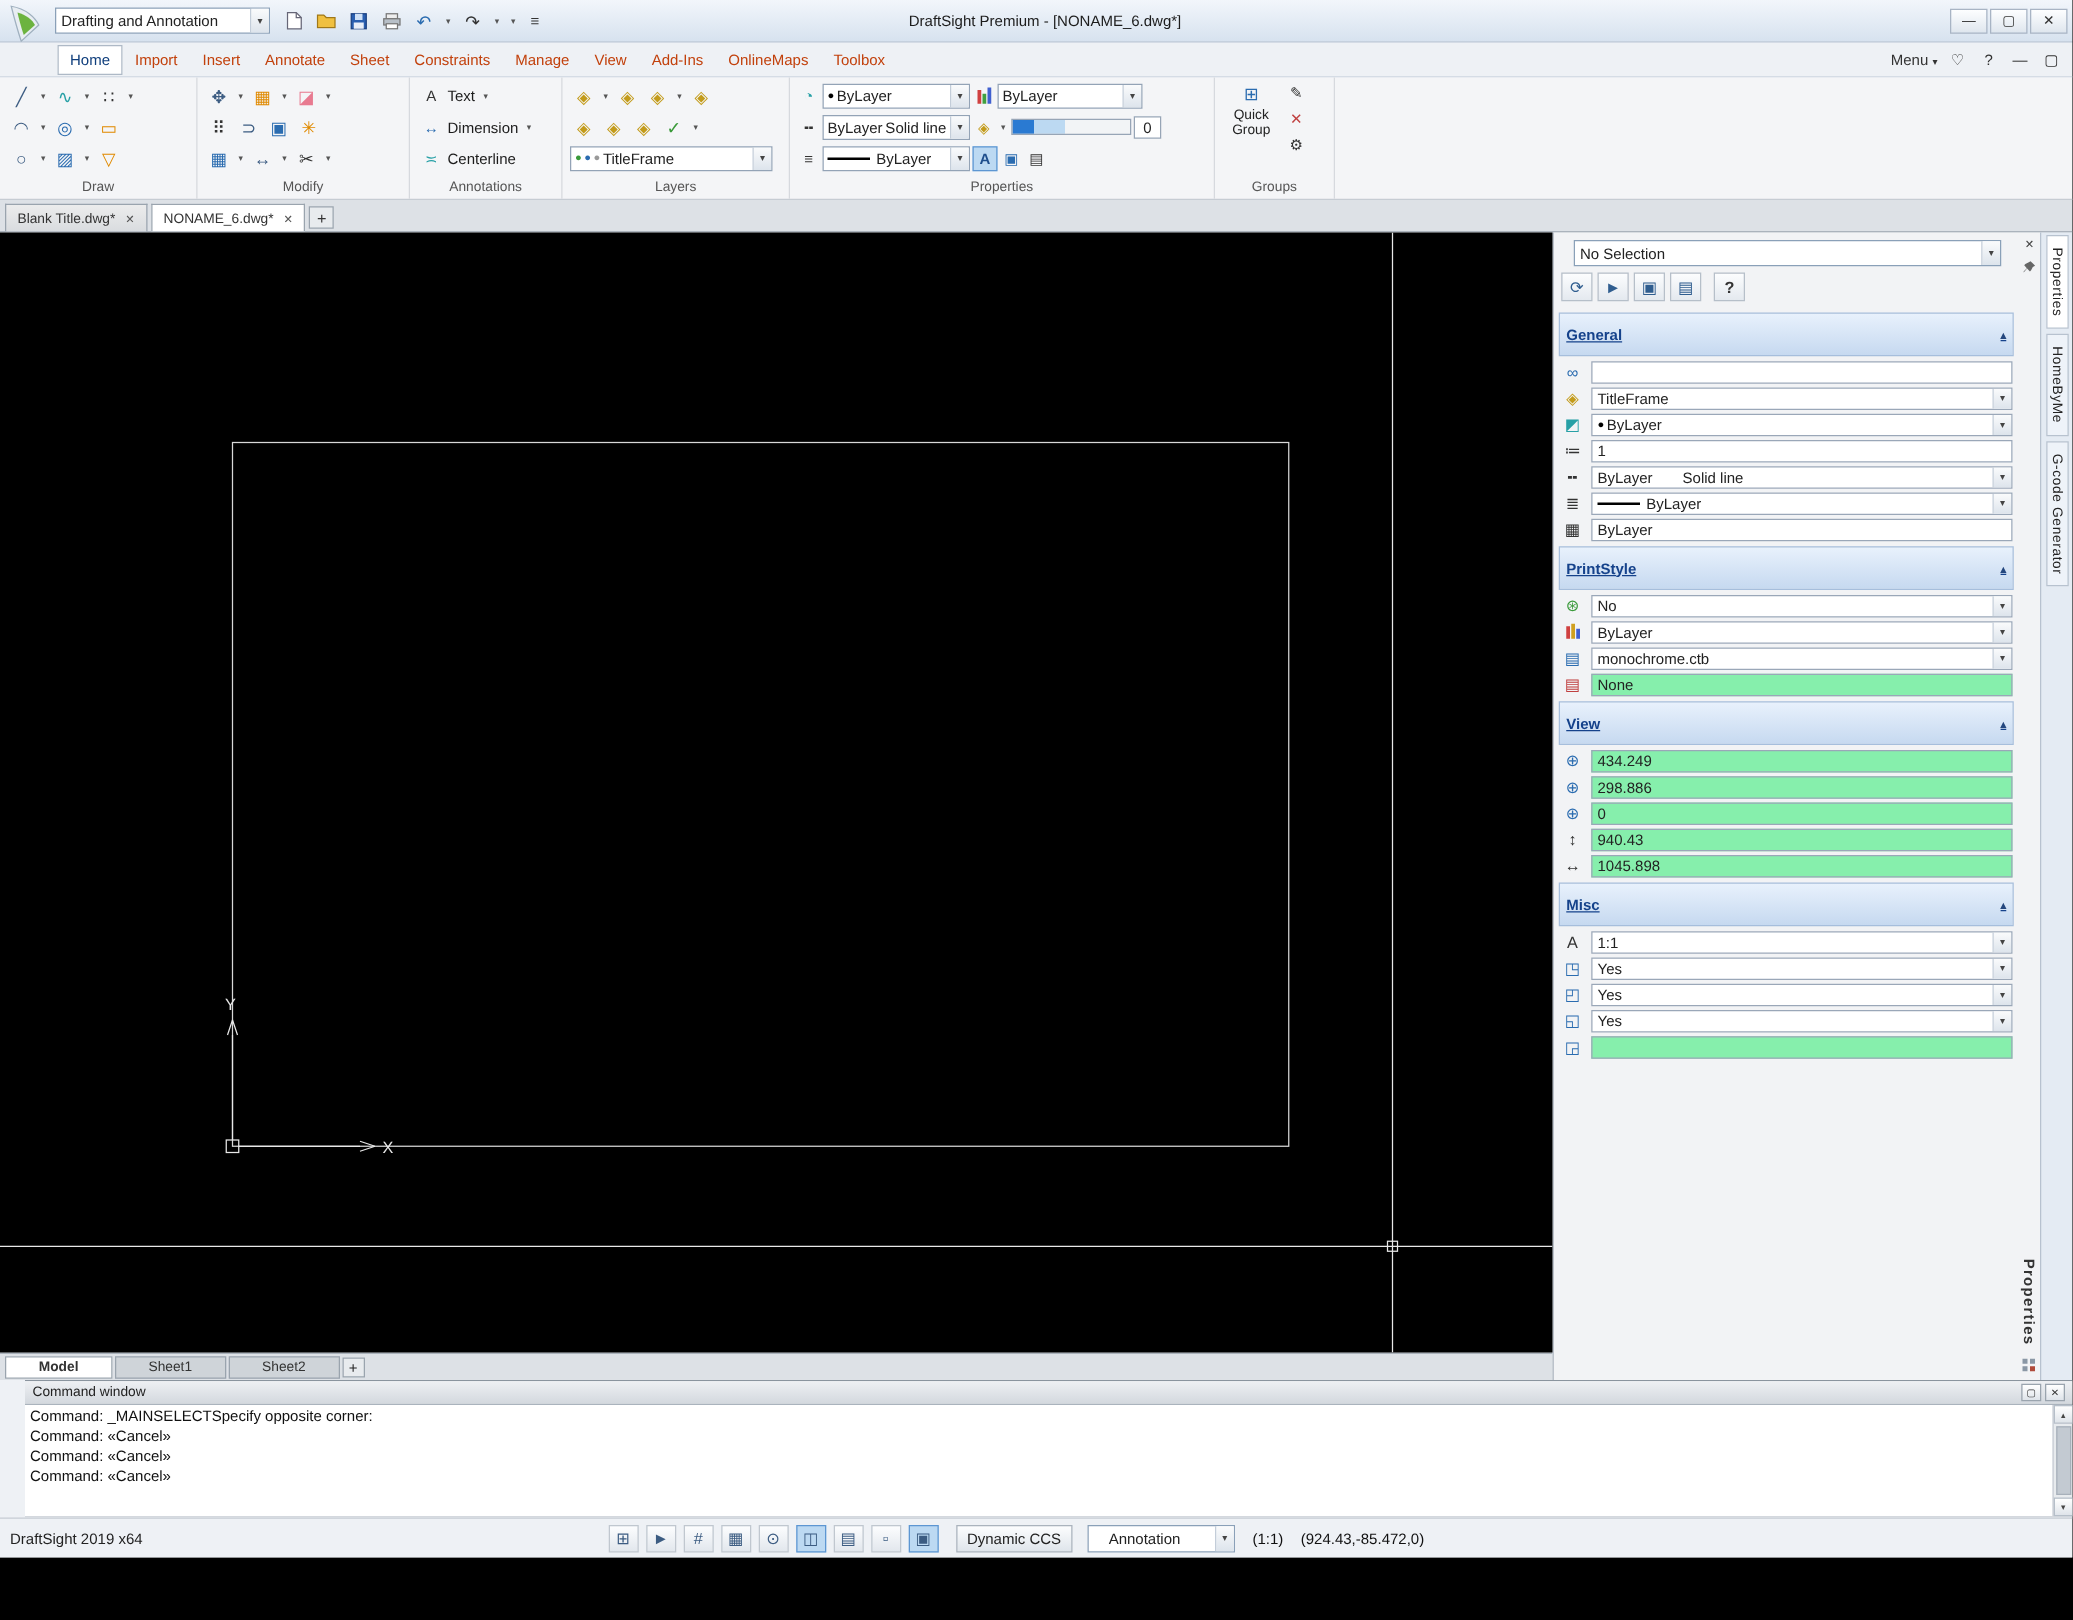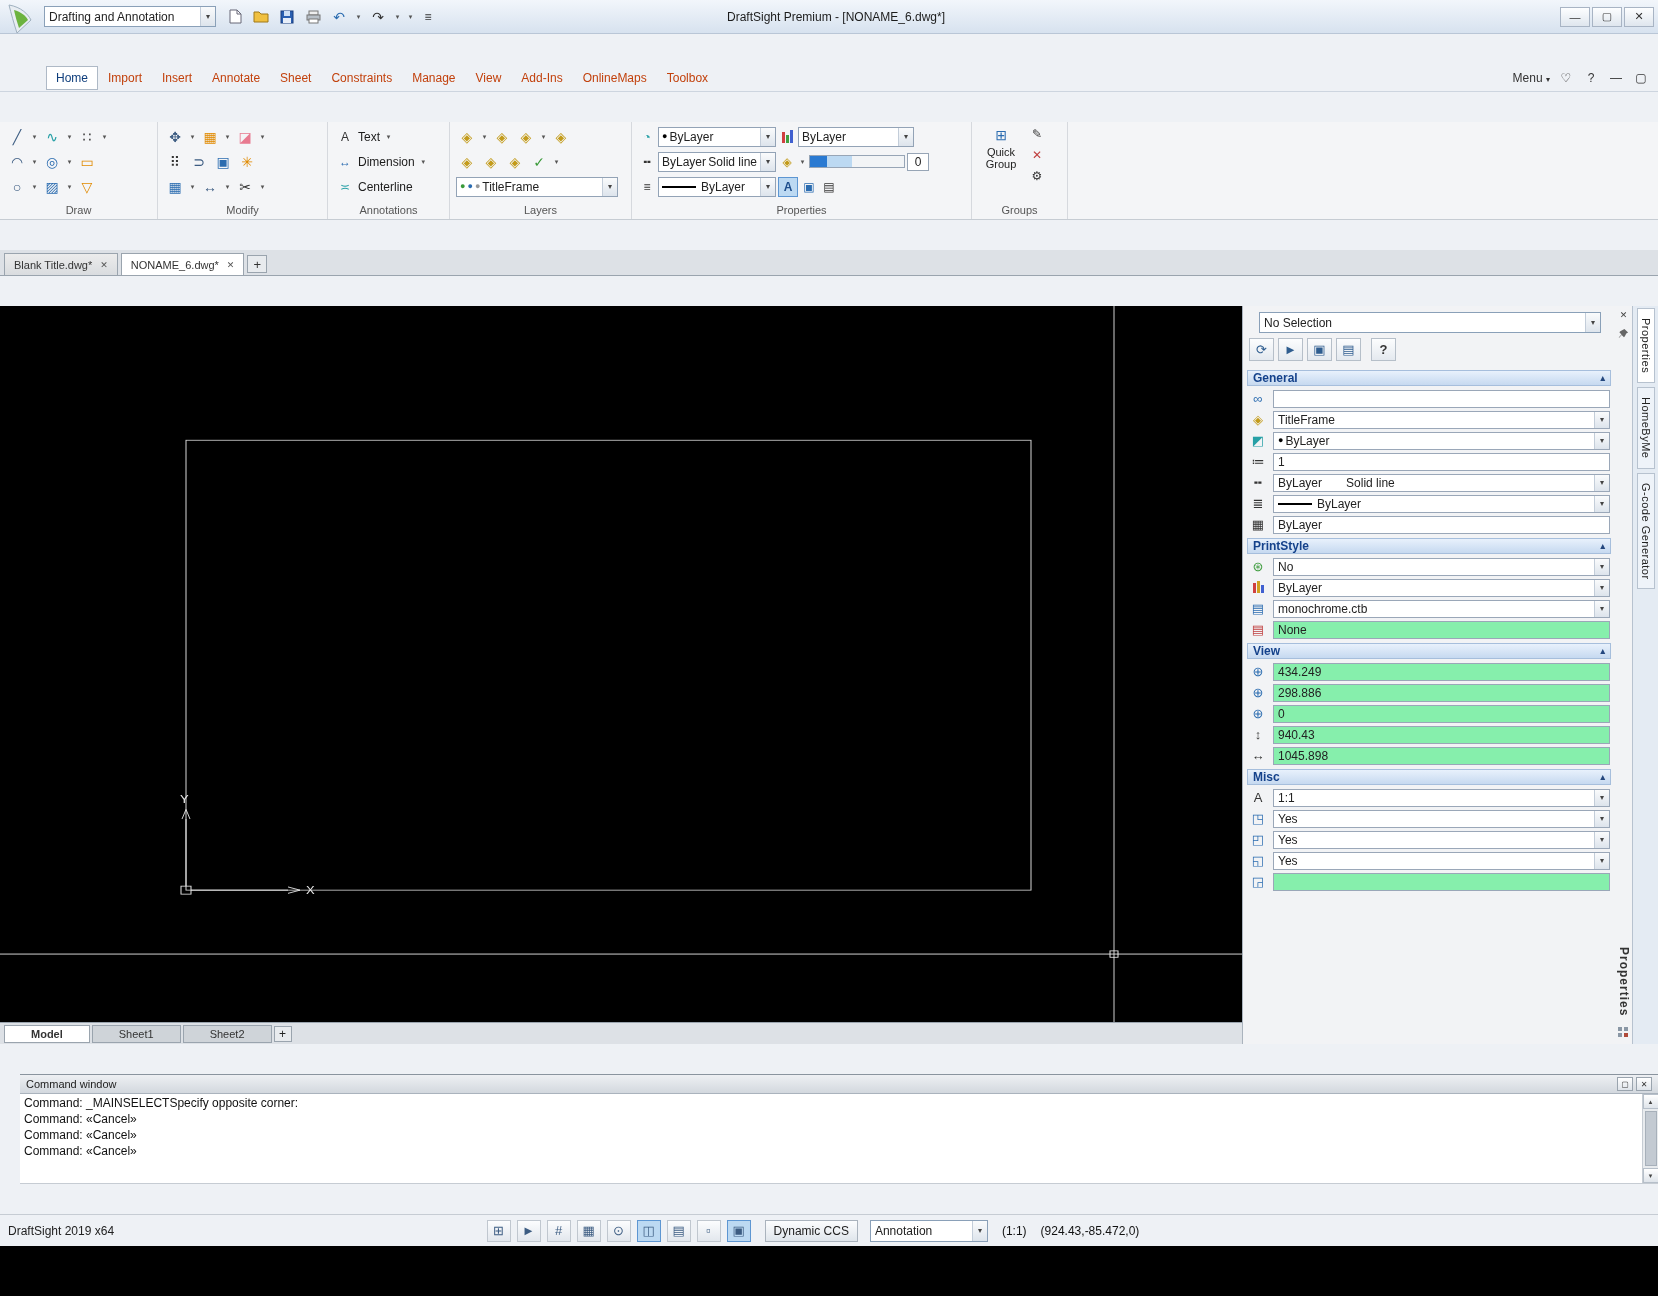--- a/index.html
+++ b/index.html
@@ -1,18 +1,18 @@
 <!DOCTYPE html>
 <html><head>
 <meta charset="utf-8">
 <style>
 * { margin:0; padding:0; box-sizing:border-box; }
 html,body { width:1658px; height:1296px; }
 body { font-family:"Liberation Sans", sans-serif; font-size:12px; background:#000; overflow:hidden; color:#222; }
-.app { width:1658px; height:1246px; display:flex; flex-direction:column; background:#eef1f5;gap:30px; }
+.app { width:1658px; height:1246px; display:flex; flex-direction:column; background:#eef1f5; }
 
 
 .titlebar { height:34px; background:linear-gradient(#f2f6fb,#d7e2ef); border-bottom:1px solid #b9c6d6; display:flex; align-items:center; padding:0 4px 0 44px; position:relative; flex:0 0 34px;}
 .app-logo { position:absolute; left:4px; top:2px; width:36px; height:36px; z-index:3; }
 .win-title { position:absolute; left:14px; right:0; text-align:center; font-size:12px; color:#1c1c1c; pointer-events:none; }
 .ws-combo { width:172px; height:21px; background:#fff; border:1px solid #8aa0b8; display:flex; align-items:center; font-size:12px; z-index:2;}
 .ws-combo .val { flex:1; padding-left:4px; white-space:nowrap; overflow:hidden;}
 .carrow { width:15px; align-self:stretch; border-left:1px solid #c3cdd9; background:linear-gradient(#fafbfc,#dde4ec); display:flex; align-items:center; justify-content:center; font-size:8px; color:#444; flex:0 0 15px;}
 .qat { display:flex; align-items:center; gap:4px; margin-left:8px; z-index:2;}
 .tb { width:22px; height:22px; display:flex; align-items:center; justify-content:center; font-size:14px; color:#3c5c82; }
@@ -64,21 +64,21 @@
 .splus { width:18px; height:16px; border:1px solid #9aa4ae; background:#e8ebee; display:flex; align-items:center; justify-content:center; font-size:12px;}
 
 
 .props { width:390px; background:#f2f3f5; border-left:1px solid #aab3bd; display:flex; flex:0 0 390px;}
 .props-content { flex:1; padding:4px 2px 0 4px; display:flex; flex-direction:column; min-width:0;}
 .sel-combo { height:21px; background:#fff; border:1px solid #8aa0b8; display:flex; align-items:center; margin:2px 12px 5px; font-size:12px;}
 .sel-combo .val { flex:1; padding-left:4px;}
 .ptoolbar { display:flex; gap:4px; margin:0 2px 6px; align-items:center;}
 .ptb { width:25px; height:23px; border:1px solid #b6bfc9; background:linear-gradient(#fcfdfe,#e4e9ef); display:flex; align-items:center; justify-content:center; font-size:13px; color:#2f5d8f;}
 .ptb.help { margin-left:6px; font-weight:bold; color:#333;}
-.psec { height:16px; margin:3px 2px 2px 0; background:linear-gradient(#e8f1fc,#c6d9f0); border:1px solid #a6bedc; display:flex; align-items:center; padding:0 5px; font-weight:bold; font-size:12px; color:#15428b;}
+.psec { height:35px; margin:3px 2px 2px 0; background:linear-gradient(#e8f1fc,#c6d9f0); border:1px solid #a6bedc; display:flex; align-items:center; padding:0 5px; font-weight:bold; font-size:12px; color:#15428b;text-decoration:underline;}
 .psec .tog { margin-left:auto; font-size:9px; color:#24477e;}
 .prow { display:flex; align-items:center; gap:4px; height:21px; padding-right:3px;}
 .picon { width:22px; text-align:center; font-size:13px; flex:0 0 22px;}
 .pf { flex:1; height:18px; background:#fff; border:1px solid #9aa7b8; display:flex; align-items:center; padding-left:4px; font-size:12px; overflow:hidden; white-space:nowrap;}
 .pf.hl { background:#86efac; }
 .pf .spacer { flex:1; }
 .linesample { width:34px; height:2px; background:#000; margin-right:5px; flex:0 0 34px;}
 
 
 .props-strip { width:17px; display:flex; flex-direction:column; align-items:center; padding:2px 0; gap:4px; flex:0 0 17px;}
@@ -105,21 +105,21 @@
 .cmd-prompt { height:19px; display:flex; align-items:center; padding:0 4px; font-size:12px; background:#fff;}
 
 
 .statusbar { height:32px; background:#eef1f5; border-top:1px solid #c6ccd3; display:flex; align-items:center; padding:0 8px; gap:6px; flex:0 0 32px; font-size:12px;}
 .sb-spacer { flex:1; }
 .sb-spacer.big { flex:1.4; }
 .sbtn2 { width:24px; height:22px; border:1px solid #c0c7cf; background:linear-gradient(#fcfdfe,#e2e7ed); display:flex; align-items:center; justify-content:center; font-size:13px; color:#3c5c82;}
 .sbtn2.on { background:#bcd9f2; border-color:#5d96d2;}
 .sb-ccs { height:22px; border:1px solid #aab3bd; background:linear-gradient(#fcfdfe,#dfe5eb); display:flex; align-items:center; padding:0 8px; margin-left:8px;}
 .sb-combo { height:22px; border:1px solid #8aa0b8; background:#fff; display:flex; align-items:center; margin-left:6px; width:118px;}
-.sb-combo .val { flex:1; padding-left:4px;}
+.sb-combo .val { flex:1; padding-left:16px;}
 .sb-txt { margin-left:8px; color:#111; white-space:nowrap;}
 .bottom-strip { height:50px; background:#000; }
 </style>
 </head>
 <body>
 
 <div class="app">
 
   <div class="titlebar">
     <span class="app-logo">

